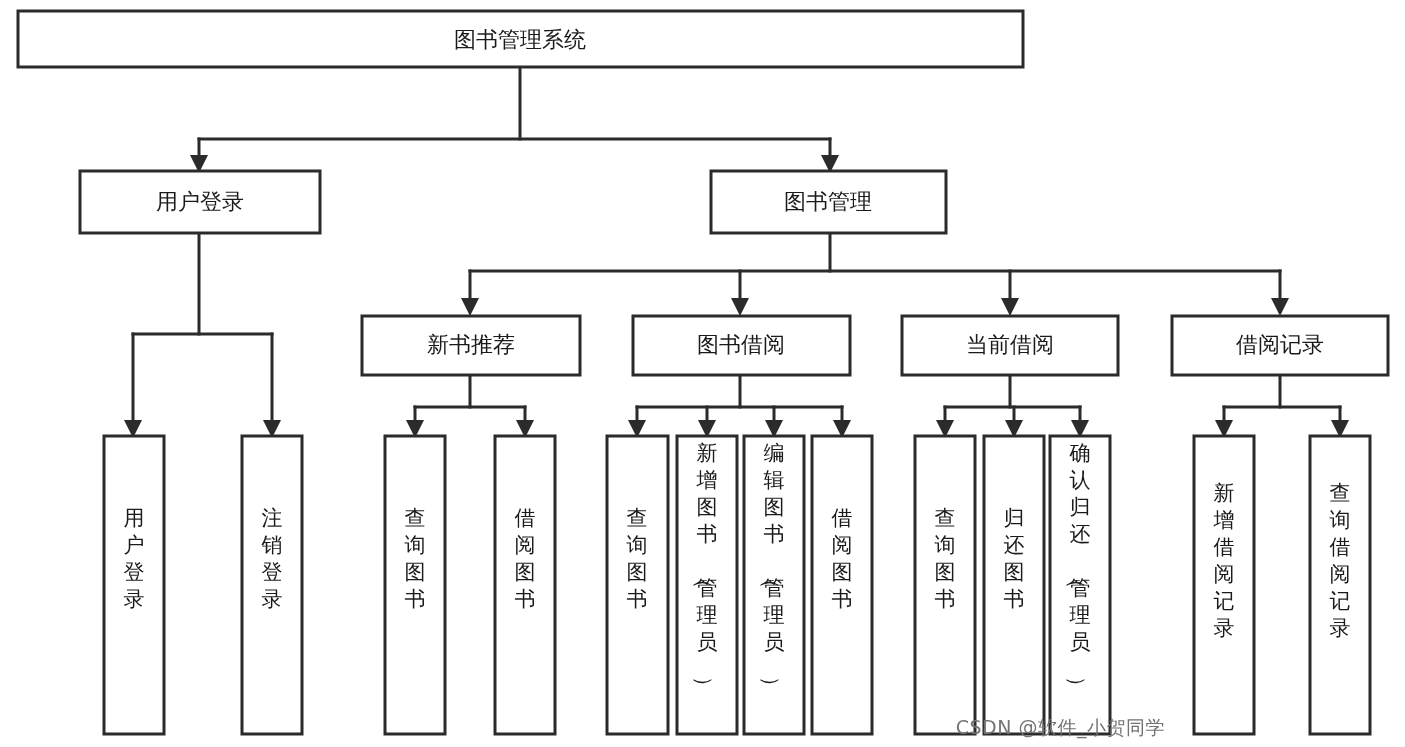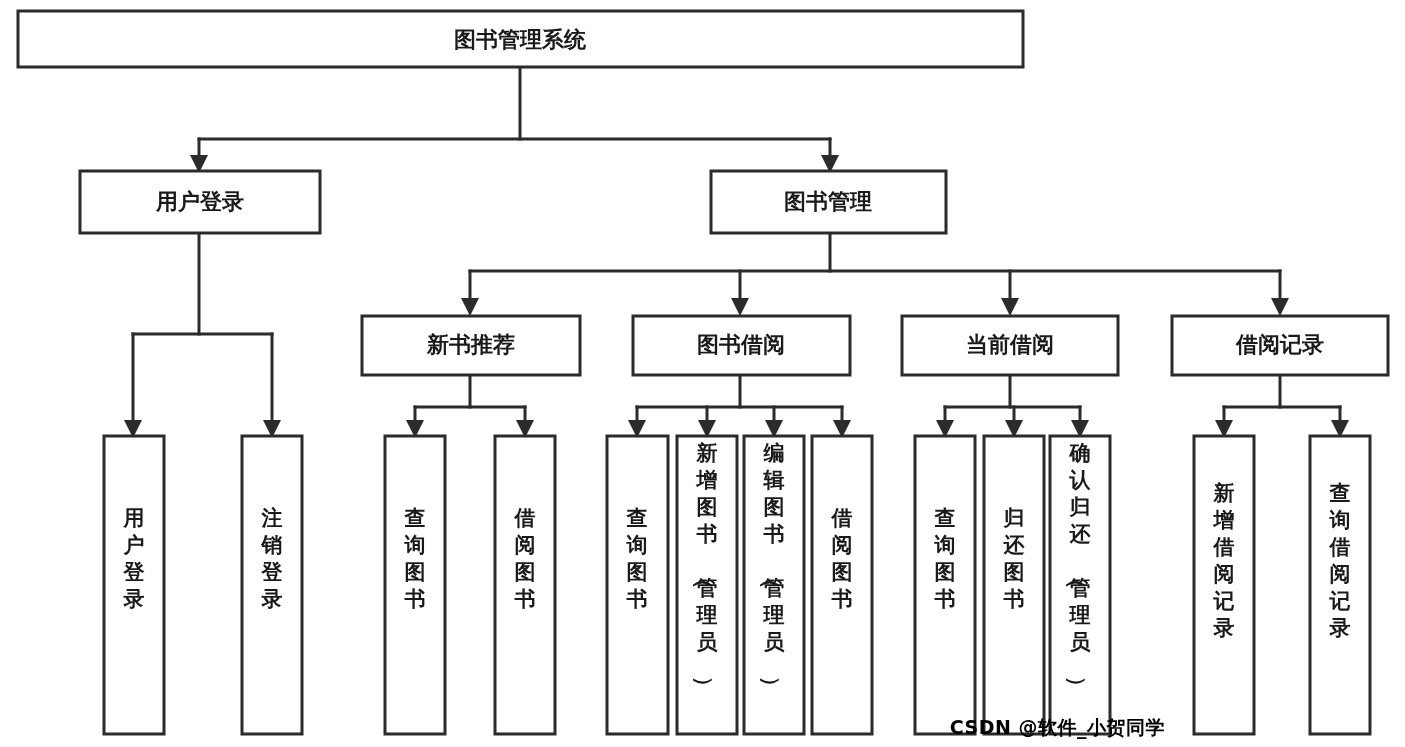--- a/index.html
+++ b/index.html
@@ -13,21 +13,20 @@
     height: 747px;
     overflow: hidden;
     font-family: "DejaVu Sans", "Liberation Sans", sans-serif;
     color: #1f1f1f;
   }
   #diagram-root {
     position: relative;
     width: 1177px;
     height: 747px;
     background: #ffffff;
-    font-weight: bold;
   }
   svg.diagram-canvas {
     position: absolute;
     left: 0;
     top: 0;
     width: 1405px;
     height: 747px;
     display: block;
   }
   .node-box {
@@ -57,21 +56,21 @@
   .arrow-head {
     fill: #2b2b2b;
     stroke: none;
   }
   .watermark {
     position: absolute;
     right: 12px;
     bottom: 6px;
     font-family: "DejaVu Sans", "Liberation Sans", sans-serif;
     font-size: 19px;
-    color: #000000;
+    color: #737373;
     white-space: nowrap;
     letter-spacing: 0.5px;
     pointer-events: none;
   }
 </style>
 </head>
 <body>
 
 <div id="diagram-root">
 

